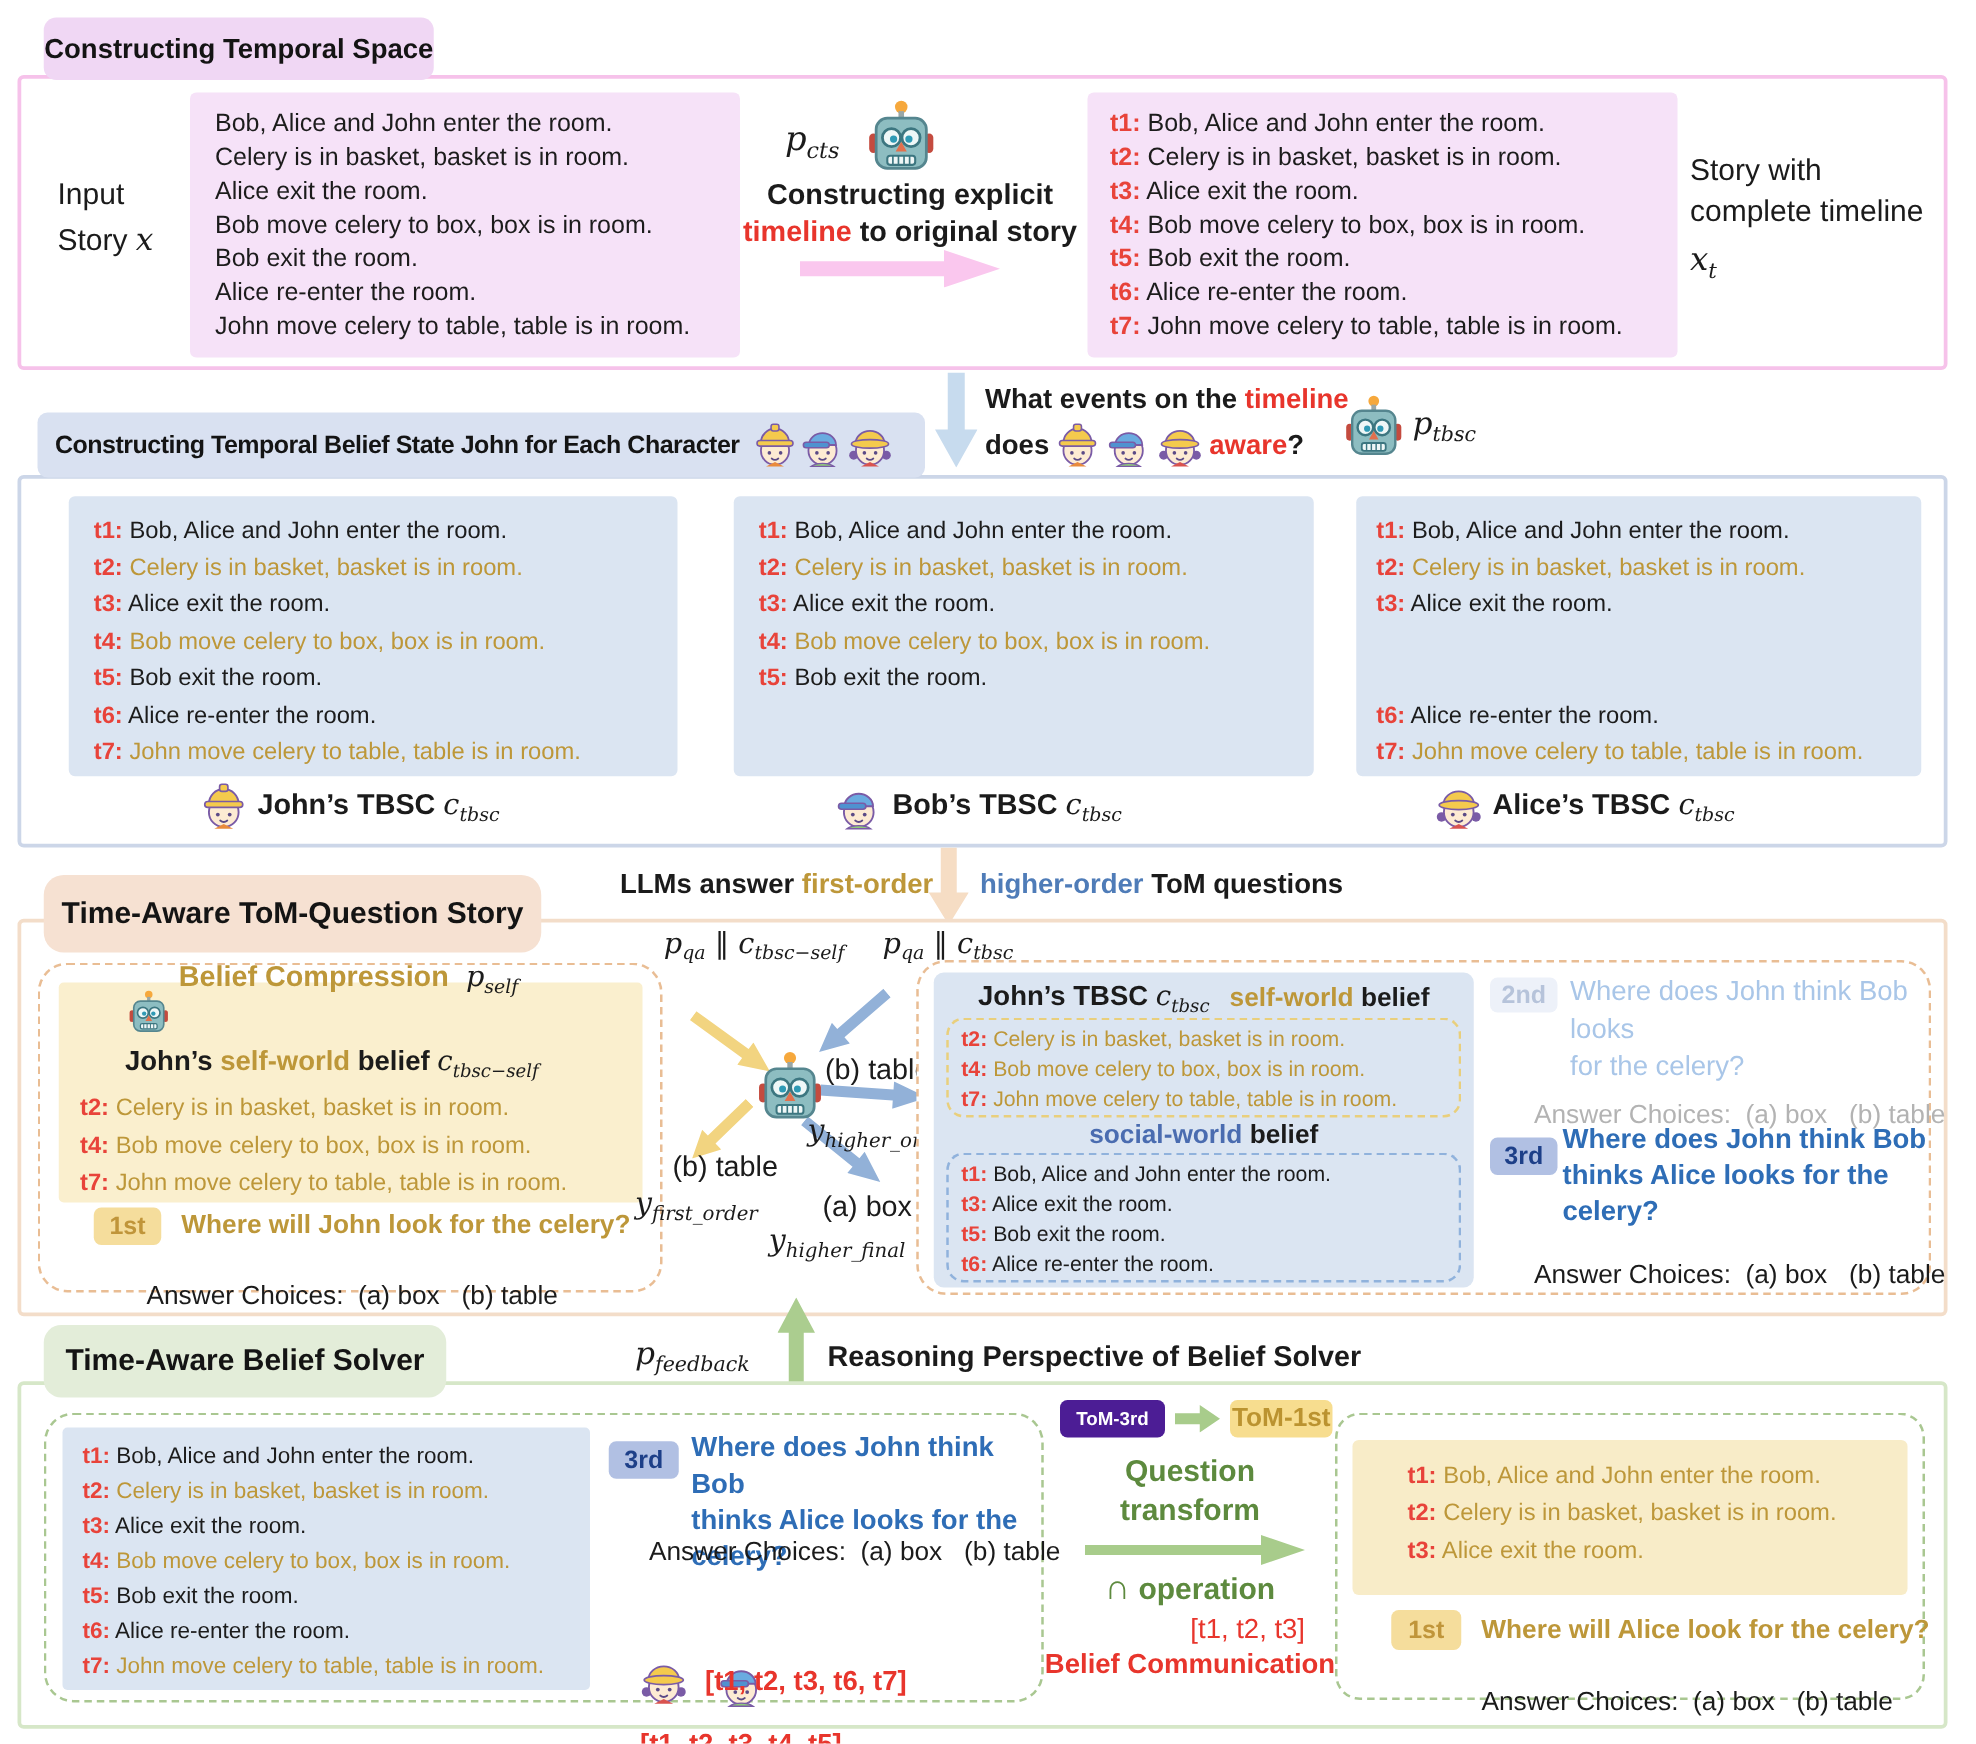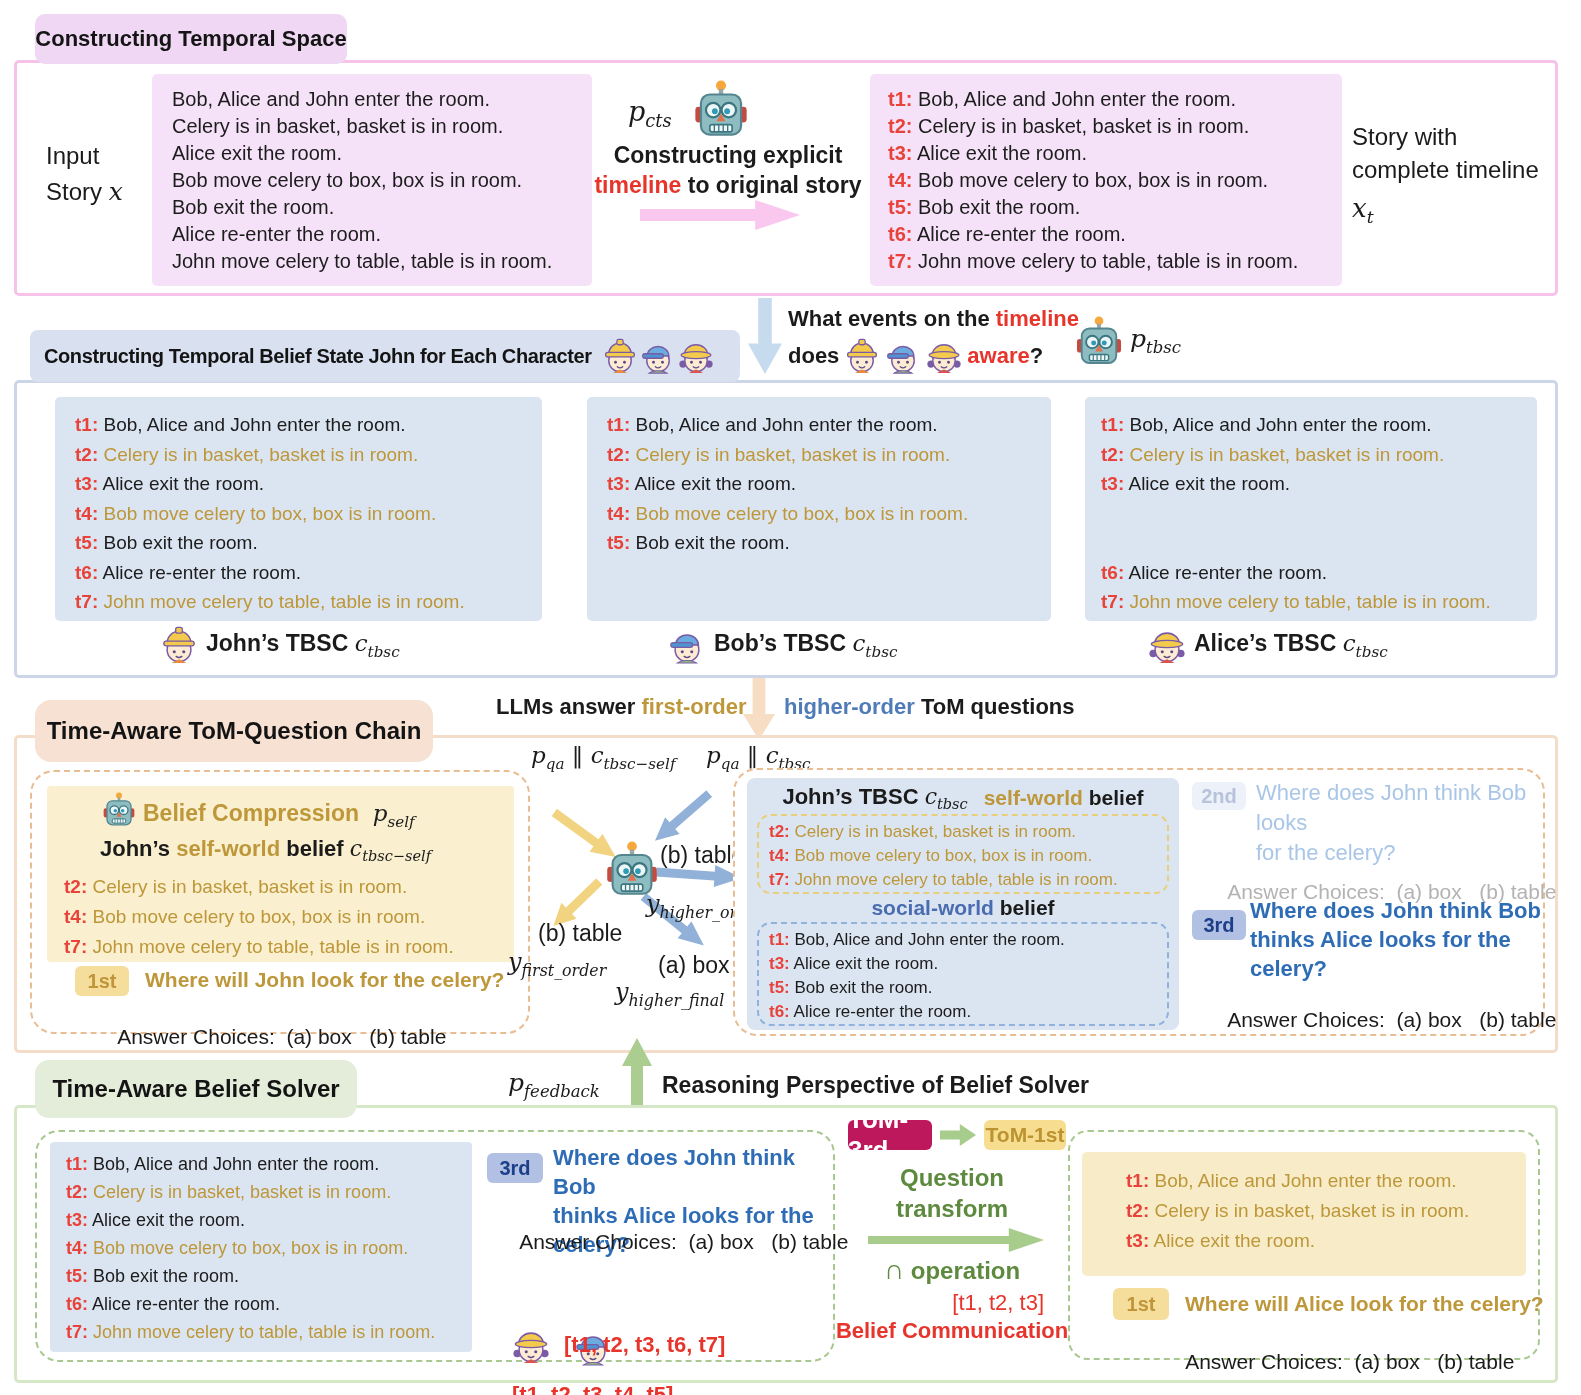--- a/index.html
+++ b/index.html
@@ -226,40 +226,40 @@
   </div>
   <svg class="arrow" style="left:743px;top:678px;" width="32" height="62" viewBox="0 0 30 100" preserveAspectRatio="none">
     <polygon points="9,0 21,0 21,58 30,58 15,100 0,58 9,58" fill="#f6ddc4"></polygon>
   </svg>
   <div class="abs b" style="left:784px;top:694px;font-size:22px;white-space:nowrap;">
     <span style="color:#4f7cb8;">higher-order</span><span> ToM questions</span>
   </div>
 
   <div class="box" style="left:14px;top:735px;width:1538px;height:312px;border:3px solid #f3ddc9;"></div>
   <div class="tab" style="left:35px;top:700px;width:398px;height:62px;background:#f6e1d2;border-radius:16px;font-size:24px;">
-    <span>Time-Aware ToM-Question Chain</span>
+    <span>Time-Aware ToM-Question Story</span>
   </div>
 
   <div class="abs mvar" style="left:531px;top:742px;font-size:23px;">
     <span>p</span><sub>qa</sub>
     <span style="font-style:normal;">‖</span>
     <span>c</span><sub>tbsc−self</sub>
   </div>
   <div class="abs mvar" style="left:706px;top:742px;font-size:23px;">
     <span>p</span><sub>qa</sub>
     <span style="font-style:normal;">‖</span>
     <span>c</span><sub>tbsc</sub>
   </div>
 
   <div class="dashed" style="left:30px;top:770px;width:500px;height:264px;border:2.5px dashed #e9bd94;border-radius:24px;box-sizing:border-box;"></div>
   <div class="panel" style="left:47px;top:786px;width:467px;height:176px;background:#faefce;border-radius:4px;"></div>
   <svg class="icon abs" style="left:103px;top:792px;width:32px;height:35px;">
       <use href="#ic-robot"></use>
     </svg>
-  <div class="abs b gold" style="left:143px;top:800px;font-size:23px;">
+  <div class="abs b gold" style="left:143px;top:768px;font-size:23px;">
     <span>Belief Compression</span>
     <span class="mvar dark" style="font-size:23px;">&nbsp;<span>p</span><sub>self</sub></span>
   </div>
   <div class="abs b" style="left:100px;top:836px;font-size:22px;">
     <span>John’s </span><span class="gold">self-world</span><span class="pre"> belief </span><span class="mvar"><span>c</span><sub>tbsc−self</sub></span>
   </div>
   <div class="abs" style="left:64px;top:872px;font-size:19px;line-height:30px;">
     <div class="ln"><span class="tl">t2:</span> <span class="gold">Celery is in basket, basket is in room.</span></div>
     <div class="ln"><span class="tl">t4:</span> <span class="gold">Bob move celery to box, box is in room.</span></div>
     <div class="ln"><span class="tl">t7:</span> <span class="gold">John move celery to table, table is in room.</span></div>
@@ -400,21 +400,21 @@
       </svg>
     <span class="b red" style="font-size:22px;">[t1, t2, t3, t4, t5]</span>
   </div>
   <div class="abs flexrow" style="left:512px;top:1324px;gap:14px;">
     <svg class="icon" style="width:38px;height:42px;">
         <use href="#ic-alice"></use>
       </svg>
     <span class="b red" style="font-size:22px;">[t1, t2, t3, t6, t7]</span>
   </div>
 
-  <div class="badge" style="left:848px;top:1120px;width:84px;height:30px;background:#be185d;color:#ffffff;font-size:26px;">
+  <div class="badge" style="left:848px;top:1120px;width:84px;height:30px;background:#4c1d95;color:#ffffff;font-size:15px;">
     <span>ToM-3rd</span>
   </div>
   <svg class="arrow" style="left:940px;top:1124px;" width="36" height="22" viewBox="0 0 100 30" preserveAspectRatio="none">
     <polygon points="0,9 55,9 55,0 100,15 55,30 55,21 0,21" fill="#a8cc8b"></polygon>
   </svg>
   <div class="badge" style="left:984px;top:1120px;width:82px;height:30px;background:#f7dd8f;color:#bb9330;font-size:21px;">
     <span>ToM-1st</span>
   </div>
   <div class="abs b green" style="left:860px;top:1162px;width:184px;text-align:center;font-size:24px;line-height:31px;">
     <div><span>Question</span></div>

